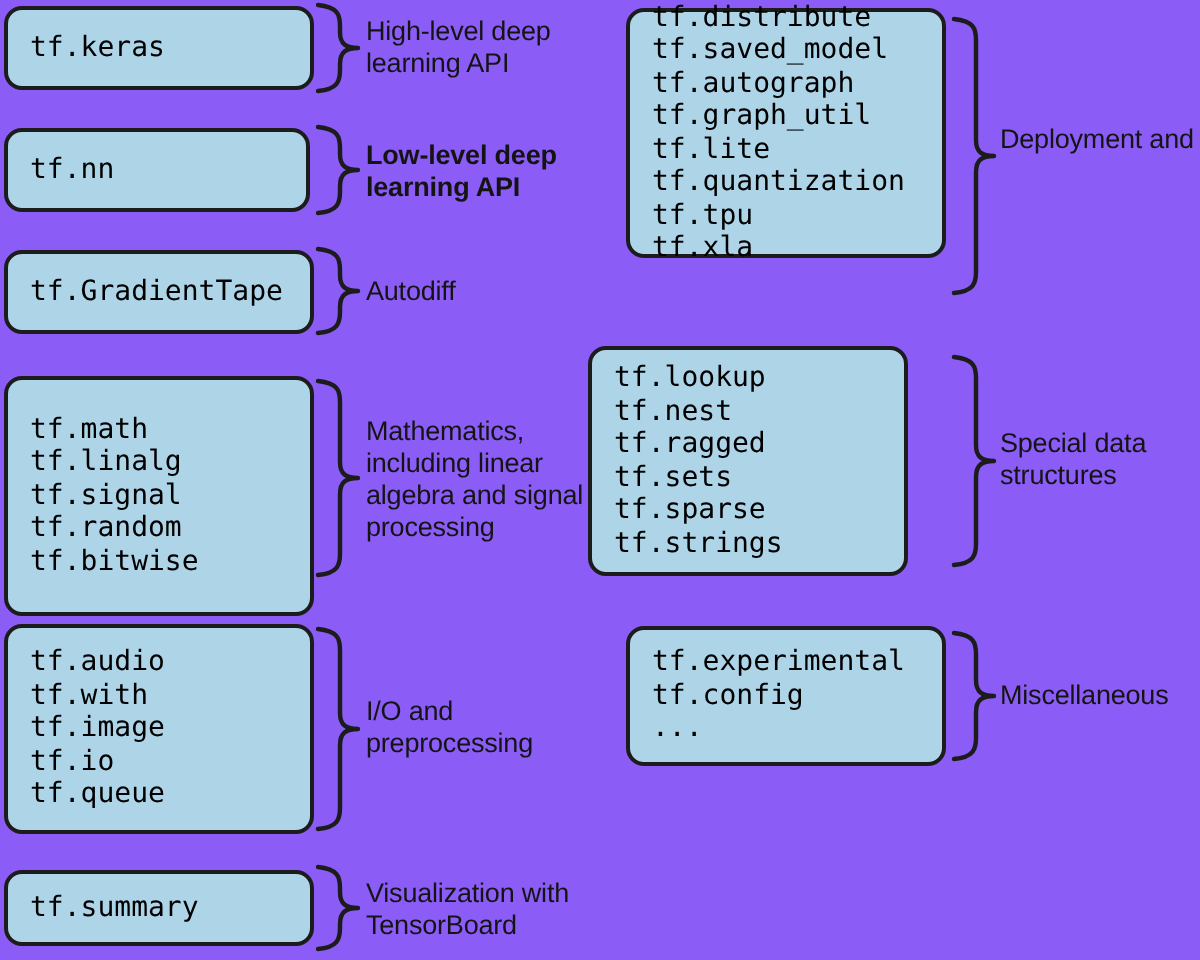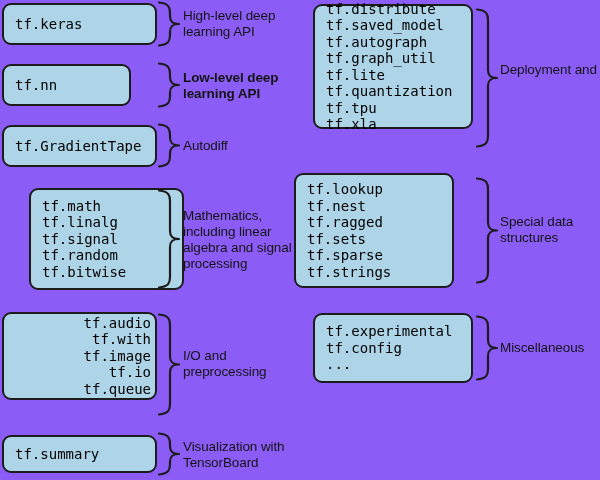--- a/index.html
+++ b/index.html
@@ -63,59 +63,59 @@
     <div class="module-line">tf.keras</div>
   </div>
   <svg class="brace" style="left:157px; top:1px;" width="24" height="46" viewBox="0 0 24 46">
       <path d="M 2 1.5 C 12 2.5 13 6.6000000000000005 13 12 L 13 15 C 13 21 16 23 22 23 C 16 23 13 25 13 31 L 13 34 C 13 39.4 12 43.5 2 44.5"></path>
     </svg>
   <div class="label" style="left:183px; top:8px;">
     <div>High-level deep</div>
     <div>learning API</div>
   </div>
 
-  <div class="box" style="left:2px; top:64px; width:129px; height:42px;">
+  <div class="box" style="left:2px; top:64px; width:153px; height:42px;">
     <div class="module-line">tf.nn</div>
   </div>
   <svg class="brace" style="left:157px; top:62px;" width="24" height="46" viewBox="0 0 24 46">
       <path d="M 2 1.5 C 12 2.5 13 6.6000000000000005 13 12 L 13 15 C 13 21 16 23 22 23 C 16 23 13 25 13 31 L 13 34 C 13 39.4 12 43.5 2 44.5"></path>
     </svg>
   <div class="label" style="left:183px; top:70px;font-weight:bold;">
     <div>Low-level deep</div>
     <div>learning API</div>
   </div>
 
   <div class="box" style="left:2px; top:125px; width:155px; height:42px;">
     <div class="module-line">tf.GradientTape</div>
   </div>
   <svg class="brace" style="left:157px; top:123px;" width="24" height="45" viewBox="0 0 24 45">
       <path d="M 2 1.5 C 12 2.5 13 6.6000000000000005 13 12 L 13 14.5 C 13 20.5 16 22.5 22 22.5 C 16 22.5 13 24.5 13 30.5 L 13 33 C 13 38.4 12 42.5 2 43.5"></path>
     </svg>
   <div class="label" style="left:183px; top:138px;">
     <div>Autodiff</div>
   </div>
 
-  <div class="box" style="left:2px; top:188px; width:155px; height:102px;margin-left:27px;">
+  <div class="box" style="left:2px; top:188px; width:155px; height:120px;">
     <div class="module-line">tf.math</div>
     <div class="module-line">tf.linalg</div>
     <div class="module-line">tf.signal</div>
     <div class="module-line">tf.random</div>
     <div class="module-line">tf.bitwise</div>
   </div>
   <svg class="brace" style="left:157px; top:189px;" width="24" height="100" viewBox="0 0 24 100">
       <path d="M 2 1.5 C 12 2.5 13 6.6000000000000005 13 12 L 13 42 C 13 48 16 50 22 50 C 16 50 13 52 13 58 L 13 88 C 13 93.4 12 97.5 2 98.5"></path>
     </svg>
   <div class="label" style="left:183px; top:208px;">
     <div>Mathematics,</div>
     <div>including linear</div>
     <div>algebra and signal</div>
     <div>processing</div>
   </div>
 
-  <div class="box" style="left:2px; top:312px; width:155px; height:88px;align-items:flex-end;">
+  <div class="box" style="left:2px; top:312px; width:155px; height:105px;">
     <div class="module-line">tf.audio</div>
     <div class="module-line">tf.with</div>
     <div class="module-line">tf.image</div>
     <div class="module-line">tf.io</div>
     <div class="module-line">tf.queue</div>
   </div>
   <svg class="brace" style="left:157px; top:313px;" width="24" height="103" viewBox="0 0 24 103">
       <path d="M 2 1.5 C 12 2.5 13 6.6000000000000005 13 12 L 13 43.5 C 13 49.5 16 51.5 22 51.5 C 16 51.5 13 53.5 13 59.5 L 13 91 C 13 96.4 12 100.5 2 101.5"></path>
     </svg>
   <div class="label" style="left:183px; top:348px;">

